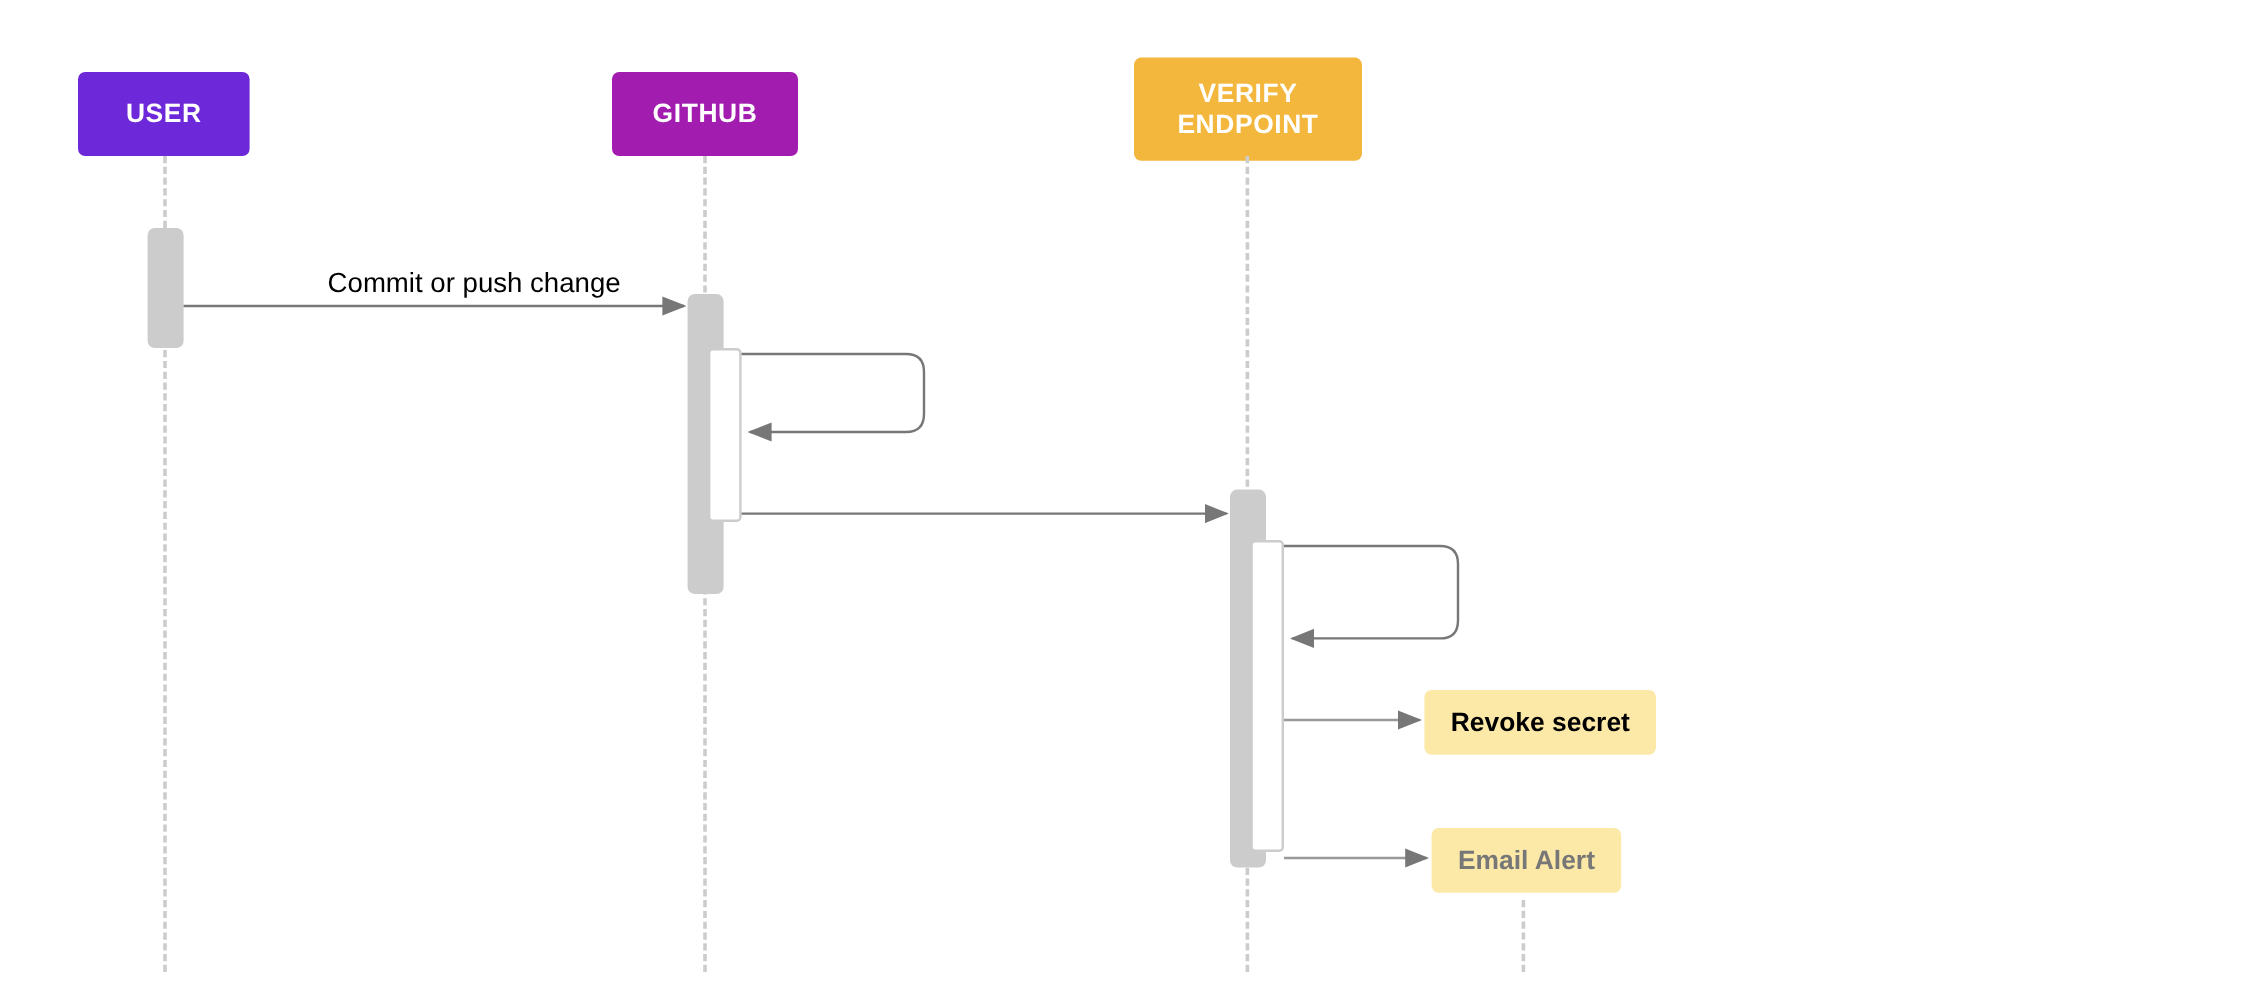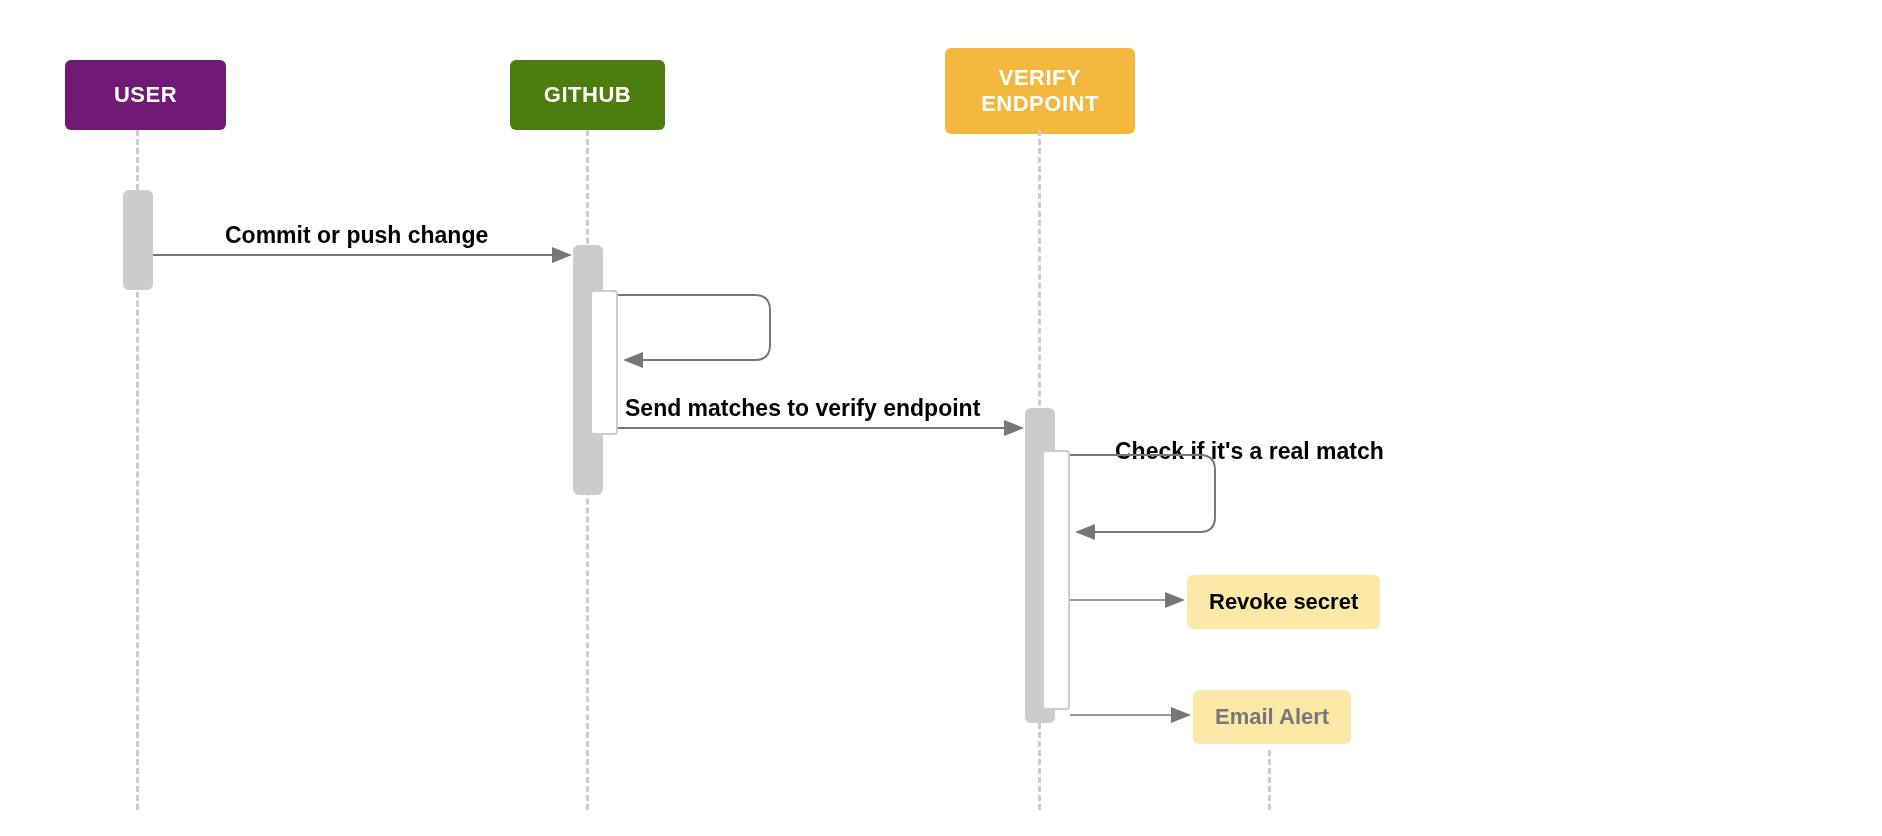--- a/index.html
+++ b/index.html
@@ -39,23 +39,24 @@
     .activation-inner {
       position: absolute;
       background: #ffffff;
       border: 2px solid #cccccc;
       border-radius: 4px;
       width: 28px;
     }
     .msg-label {
       position: absolute;
       font-size: 23px;
-      font-weight: 700;
+      font-weight: 400;
       color: #000000;
       white-space: nowrap;
+      margin-left: 48px;
     }
     .action-box {
       position: absolute;
       background: #fce9a8;
       border-radius: 6px;
       padding: 14px 22px;
       font-size: 22px;
       font-weight: 600;
       color: #000000;
     }
@@ -66,25 +67,25 @@
       top: 0; left: 0;
       width: 1882px; height: 836px;
       pointer-events: none;
     }
   </style>
 </head>
 <body>
 
 <div class="diagram">
 
-  <div class="participant-header" style="left:65px; top:60px; width:161px; height:70px; background:#701a75;">
+  <div class="participant-header" style="left:65px; top:60px; width:143px; height:70px; background:#6d28d9;">
     <span>USER</span>
   </div>
 
-  <div class="participant-header" style="left:510px; top:60px; width:155px; height:70px; background:#4d7c0f;">
+  <div class="participant-header" style="left:510px; top:60px; width:155px; height:70px; background:#a21caf;">
     <span>GITHUB</span>
   </div>
 
   <div class="participant-header" style="left:945px; top:48px; width:190px; height:86px; background:#f3b73e; line-height:1.2;">
     <span>VERIFY ENDPOINT</span>
   </div>
 
   <div class="lifeline" style="left:136px; top:130px; height:680px;"></div>
   <div class="lifeline" style="left:586px; top:130px; height:680px;"></div>
   <div class="lifeline" style="left:1038px; top:130px; height:680px;"></div>
@@ -93,22 +94,20 @@
 
   <div class="activation" style="left:123px; top:190px; height:100px;"></div>
 
   <div class="activation" style="left:573px; top:245px; height:250px;"></div>
   <div class="activation-inner" style="left:590px; top:290px; height:145px;"></div>
 
   <div class="activation" style="left:1025px; top:408px; height:315px;"></div>
   <div class="activation-inner" style="left:1042px; top:450px; height:260px;"></div>
 
   <div class="msg-label" style="left:225px; top:222px;">Commit or push change</div>
-  <div class="msg-label" style="left:625px; top:395px;">Send matches to verify endpoint</div>
-  <div class="msg-label" style="left:1115px; top:438px;">Check if it's a real match</div>
 
   <div class="action-box muted" style="left:1193px; top:690px;">
     <span>Email Alert</span>
   </div>
   <div class="action-box" style="left:1187px; top:575px;">
     <span>Revoke secret</span>
   </div>
 
   <svg class="arrows">
     <defs>

